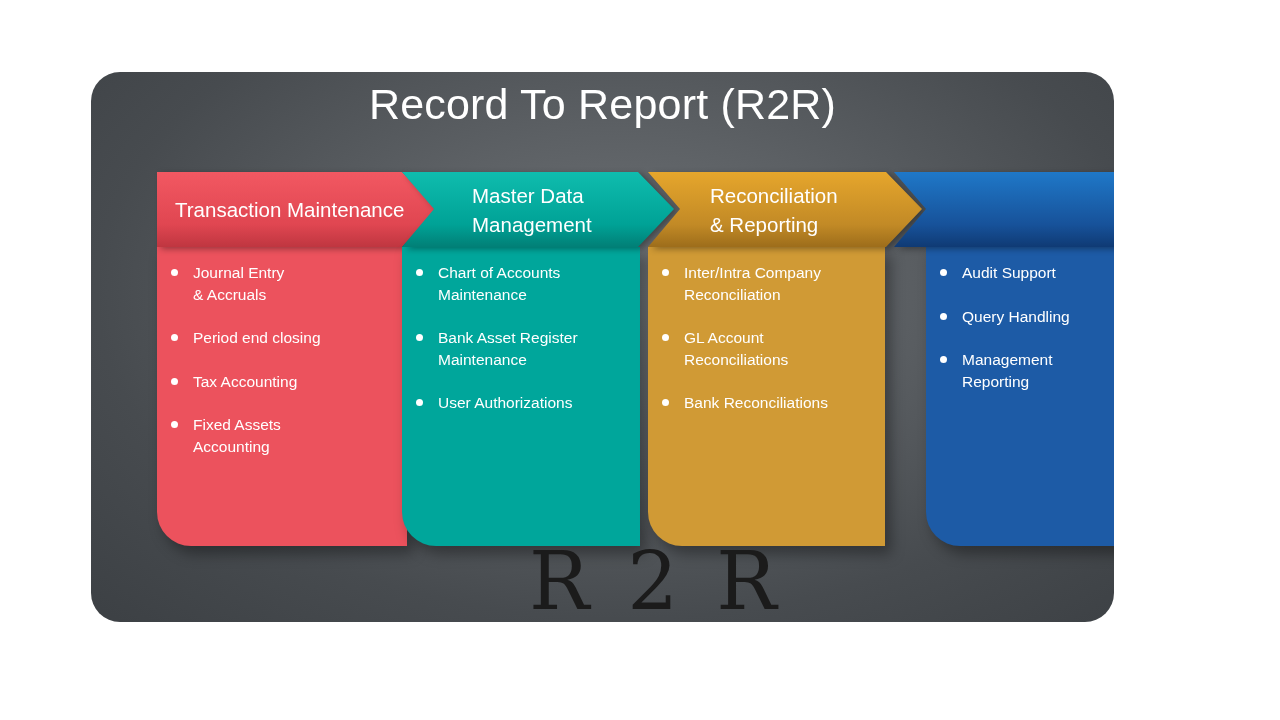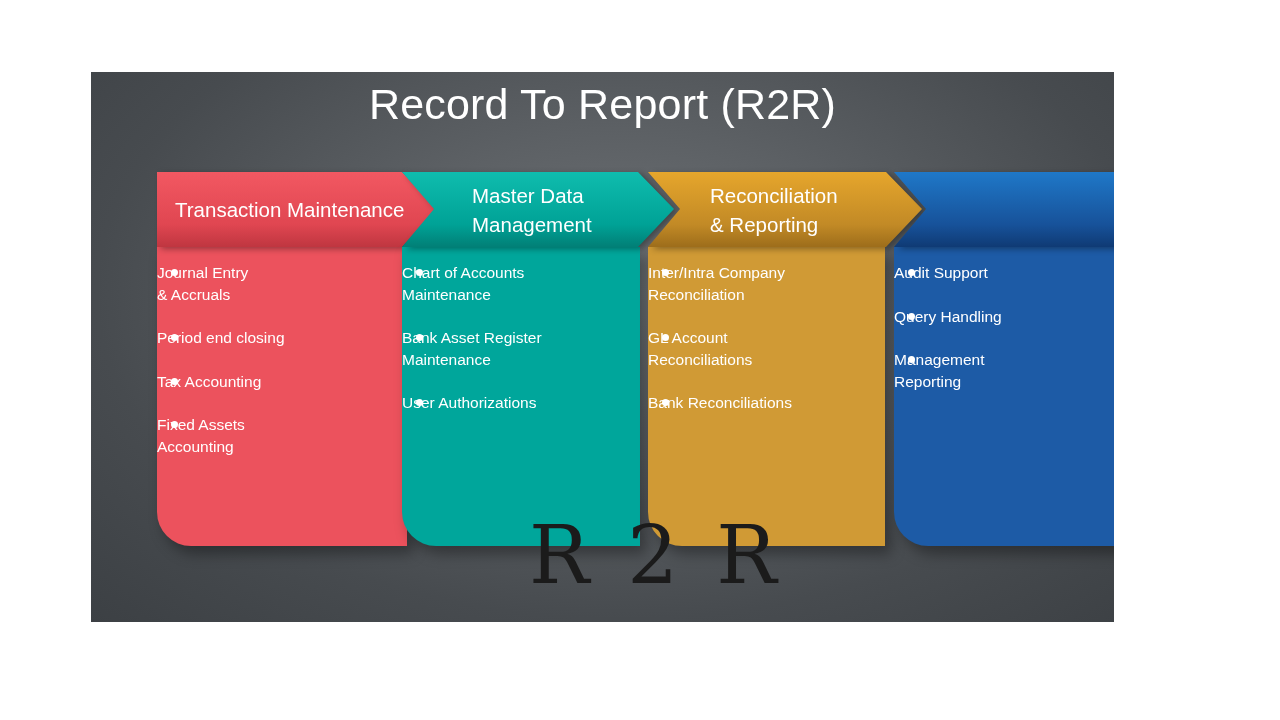--- a/index.html
+++ b/index.html
@@ -1,20 +1,21 @@
 <!DOCTYPE html>
 <html><head>
 <meta charset="utf-8">
 <style>
   html, body { margin:0; padding:0; background:#ffffff; }
   body { width:1280px; height:720px; position:relative; overflow:hidden; font-family:"Liberation Sans", "DejaVu Sans", sans-serif; }
   .slide {
     position:absolute; left:91px; top:72px; width:1023px; height:550px;
     background: radial-gradient(ellipse at 52% 40%, #6f7377 0%, #5c6064 35%, #474b4f 70%, #3c4044 100%);
     overflow:hidden;
+    border-radius:29px;
   }
   .title {
     position:absolute; left:0; right:0; top:8px; text-align:center;
     color:#ffffff; font-size:43px; letter-spacing:0.2px;
   }
   .col { position:absolute; top:100px; height:374px; }
   .body {
     position:absolute; left:0; top:75px; bottom:0;
     border-radius:0 0 0 34px;
     box-shadow: 6px 8px 14px rgba(0,0,0,0.35);
@@ -27,31 +28,31 @@
     filter: drop-shadow(4px 2px 3px rgba(0,0,0,0.35));
   }
   .head svg { display:block; }
   .head-label {
     position:absolute; top:0; height:75px; display:flex; align-items:center;
     color:#ffffff; font-size:20.5px; line-height:29px;
   }
   ul.items { list-style:none; margin:0; padding:0; position:absolute; top:15px; left:0; right:0; }
   ul.items li {
     position:relative; color:#ffffff; font-size:15.5px; line-height:21.5px;
-    margin-bottom:22px;
+    padding-left:36px; margin-bottom:22px;
   }
   ul.items li::before {
     content:""; position:absolute; left:14px; top:7px; width:7px; height:7px; border-radius:50%; background:#ffffff;
   }
   .c1 .body { background:#ec525d; width:250px; }
   .c2 .body { background:#00a69b; width:238px; }
   .c3 .body { background:#d09a35; width:237px; }
-  .c4 .body { background:#1d5ba6; width:238px; }
+  .c4 .body { background:#1d5ba6; width:238px;margin-left:32px; }
   .logo {
-    position:absolute; left:438px; top:444px; font-family:"DejaVu Serif", serif; font-size:80px;
+    position:absolute; left:438px; top:470px; font-family:"DejaVu Serif", serif; font-size:80px;
     color:#1b1b1b; letter-spacing:38px; line-height:80px;
   }
 </style>
 </head>
 <body>
 
 <div class="slide">
   <div class="title">Record To Report (R2R)</div>
 
   <div class="col c1" style="left:66px;width:290px;">

